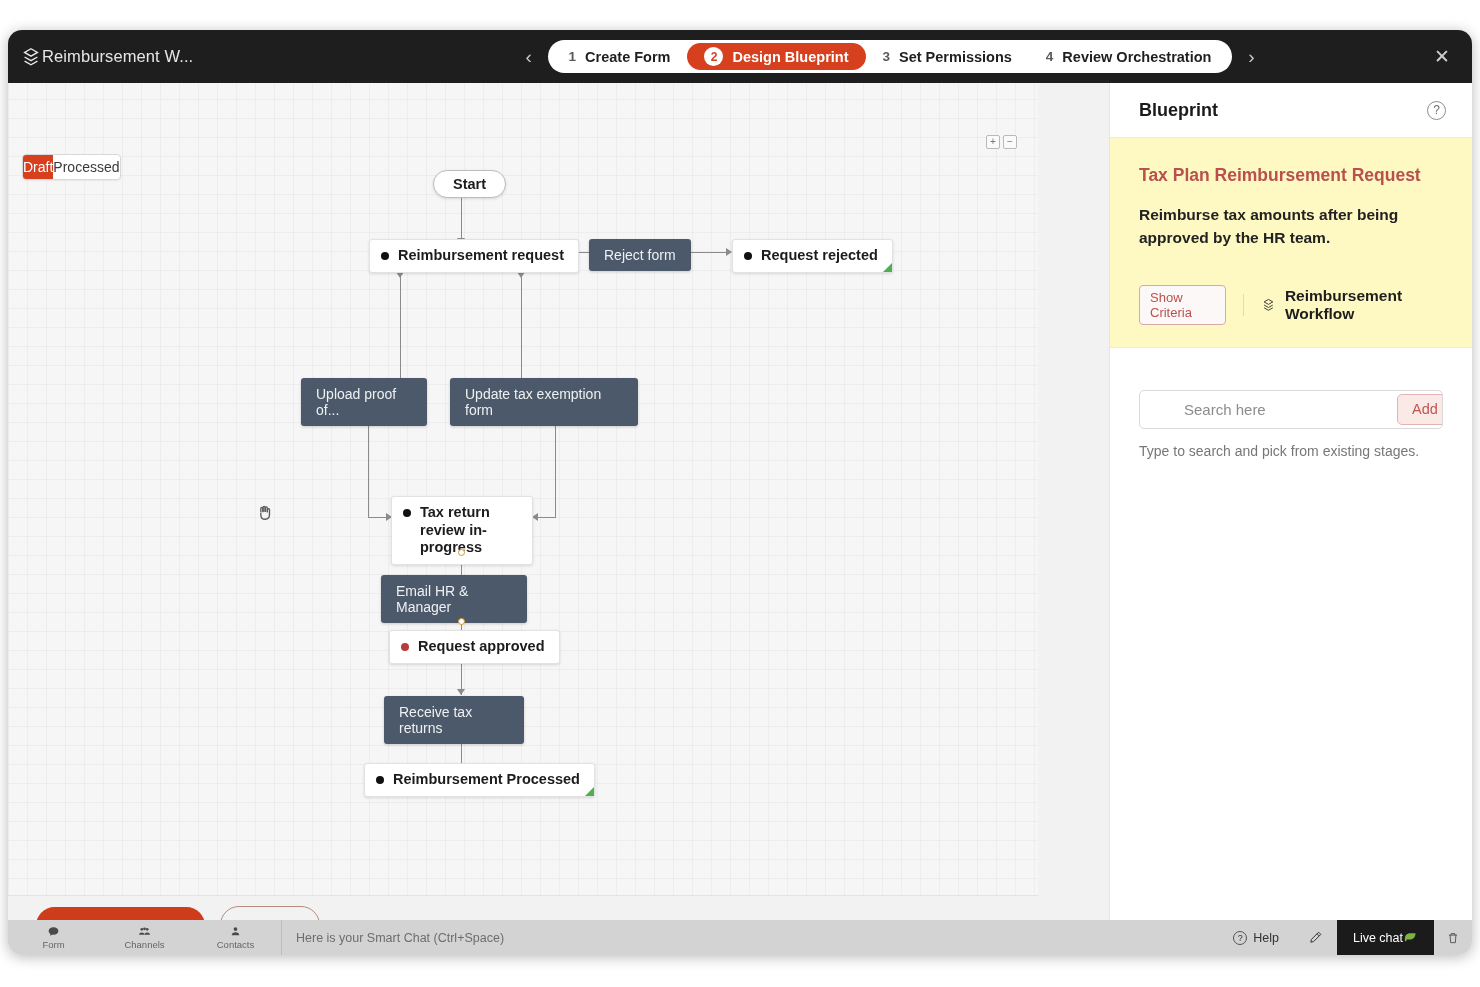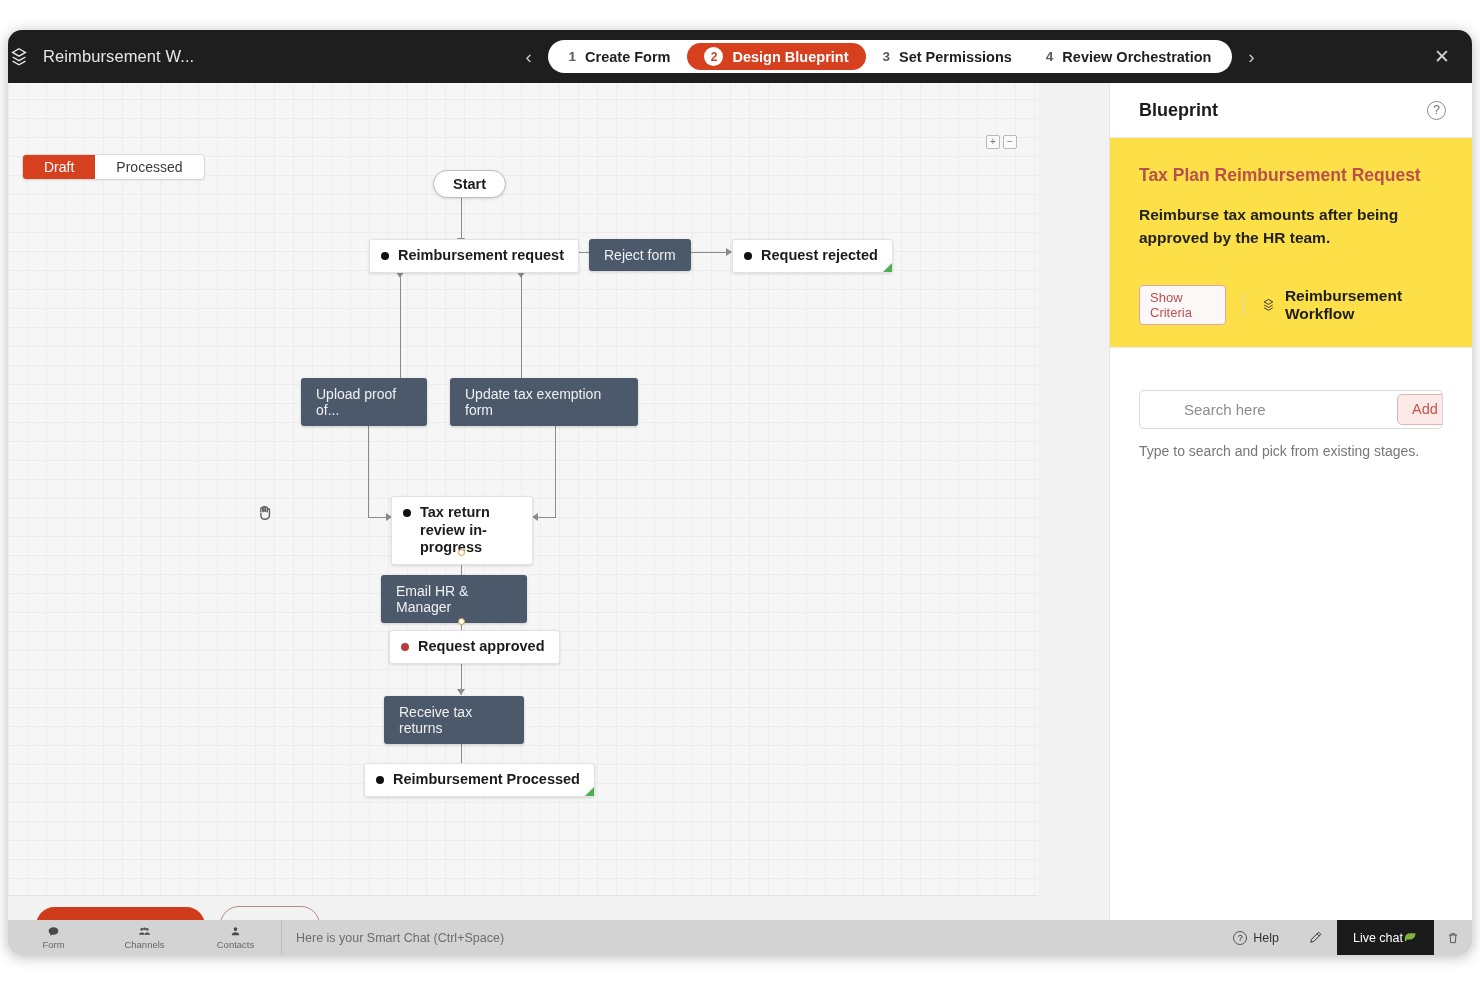--- a/index.html
+++ b/index.html
@@ -30,21 +30,21 @@
     left: 0; top: 0;
     width: 1464px;
     height: 53px;
     background: #1e1e1e;
     display: flex;
     align-items: center;
   }
   .tb-brand {
     display: flex;
     align-items: center;
-    gap: 13px;
+    padding-left: 12px;
     width: 360px;
   }
   .brand-icon { width: 22px; height: 22px; color: #e8e8e8; display: block; }
   .tb-title {
     color: #e6e6e6;
     font-size: 16.5px;
     letter-spacing: .1px;
     white-space: nowrap;
   }
 
@@ -140,21 +140,21 @@
     display: flex;
     border: 1px solid #d8d8d8;
     border-radius: 4px;
     overflow: hidden;
     background: #ffffff;
     font-size: 14px;
     z-index: 5;
     box-shadow: 0 1px 2px rgba(0,0,0,.06);
   }
   .state-toggle span {
-    padding: 4px 21px;
+    padding: 4px 0;
     cursor: pointer;
     color: #3a3a3a;
   }
   .state-toggle .on {
     background: #d6401f;
     color: #ffffff;
   }
 
   .zoomctl {
     position: absolute;
@@ -317,21 +317,21 @@
   .help-circ {
     width: 19px; height: 19px;
     border: 1.4px solid #8d8d8d;
     border-radius: 50%;
     color: #6e6e6e;
     font-size: 12px;
     display: flex; align-items: center; justify-content: center;
     cursor: pointer;
   }
   .panel-info {
-    background: #fde047;
+    background: #fef9c3;
     padding: 27px 29px 22px 29px;
     border-bottom: 1px solid #ebebeb;
   }
   .bp-name {
     color: #b9504d;
     font-size: 17.5px;
     font-weight: 700;
     margin-bottom: 18px;
   }
   .bp-desc {

